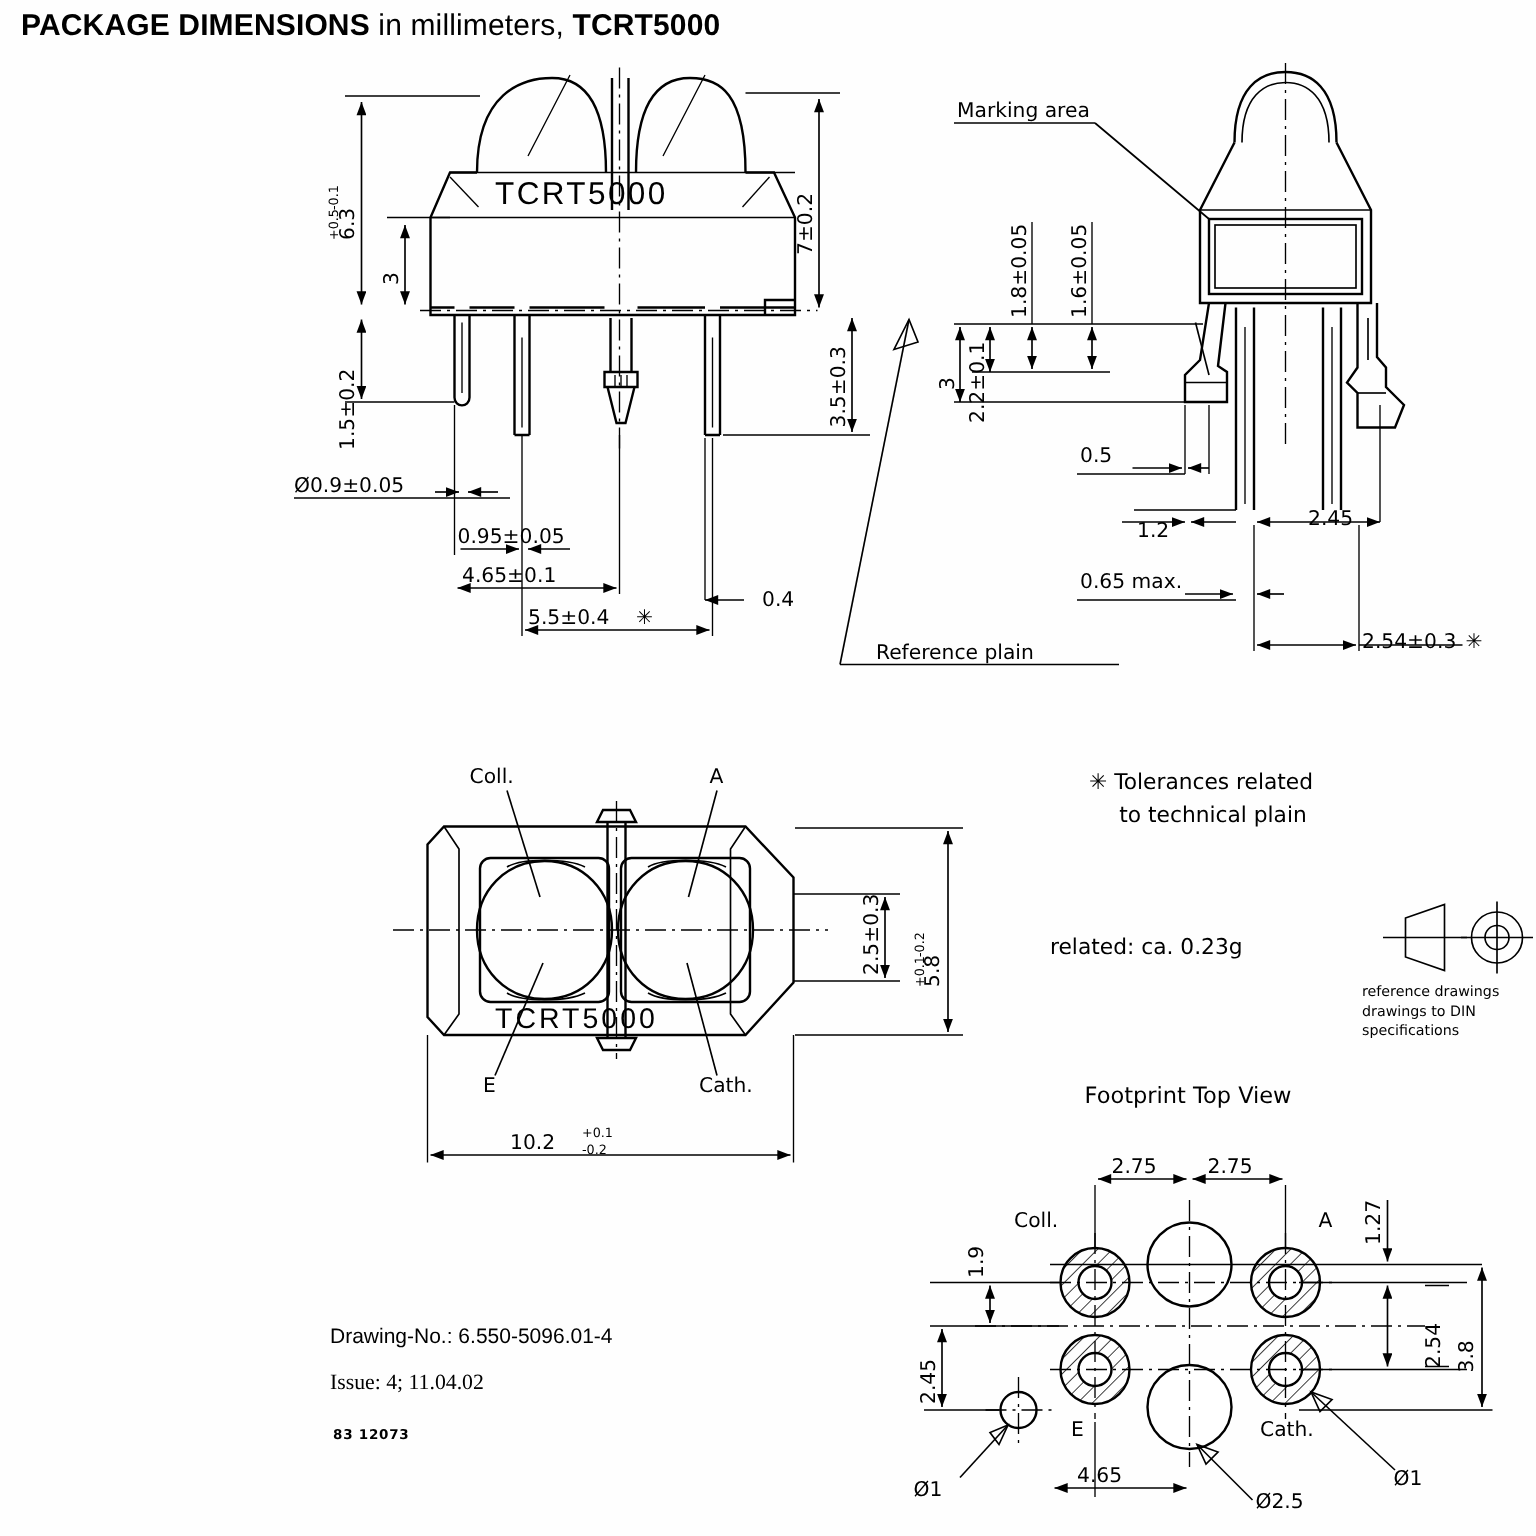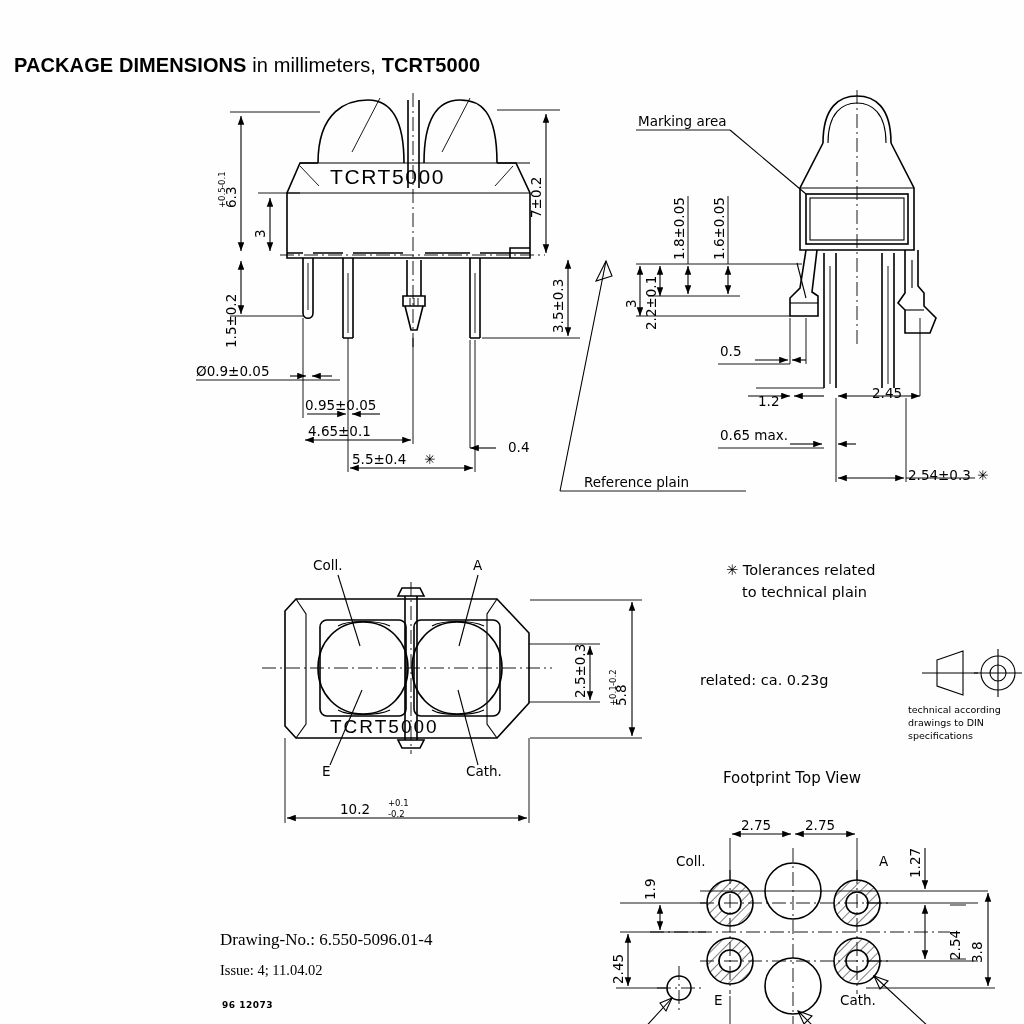--- a/index.html
+++ b/index.html
@@ -5,21 +5,21 @@
 <style>
   html,body{margin:0;padding:0;}
   body{
     width:1024px;height:1024px;
     background:#fefefe;
     font-family:"Liberation Sans", sans-serif;
     color:#000;
     overflow:hidden;
     position:relative;
   }
-  #root{position:relative;width:1024px;height:776px;margin-top:48px;}
+  #root{position:relative;width:1024px;height:776px;}
 
   
   .hdr{
     position:absolute;left:14px;top:6px;
     font-size:20px;font-weight:400;letter-spacing:.1px;
     white-space:nowrap;
   }
   .hdr b{font-weight:bold;}
 
   
@@ -375,31 +375,31 @@
       <path class="ln-t" d="M835,1000 L798,963"></path>
       <path class="ln-t" d="M798,963 L804,976 L812,968 Z" fill="#000"></path>
       <text class="t" x="837" y="1005">Ø2.5</text>
 
       <path class="ln-t" d="M930,980 L874,928"></path>
       <path class="ln-t" d="M874,928 L880,941 L888,933 Z" fill="#000"></path>
       <text class="t" x="929" y="990">Ø1</text>
     </g>
   </svg>
 
-  <div style="position:absolute;left:726px;top:512px;font-family:'DejaVu Sans',sans-serif;font-size:14.5px;line-height:1.5;">
+  <div style="position:absolute;left:726px;top:512px;font-family:'DejaVu Sans',sans-serif;font-size:14.5px;line-height:1.5;text-align:center;">
     <div><span>✳</span>
       <span>Tolerances related</span></div>
     <div style="padding-left:16px;">to technical plain</div>
   </div>
 
   <div style="position:absolute;left:700px;top:624px;font-family:'DejaVu Sans',sans-serif;font-size:14.5px;">related: ca. 0.23g</div>
 
   <div style="position:absolute;left:908px;top:656px;font-family:'DejaVu Sans',sans-serif;font-size:9.5px;line-height:1.35;">
-    <div>technical according</div>
+    <div>reference drawings</div>
     <div>drawings to DIN</div>
     <div>specifications</div>
   </div>
 
-  <div style="position:absolute;left:220px;top:882px;font-family:Liberation Serif, serif;font-size:17px;">Drawing-No.: 6.550-5096.01-4</div>
+  <div style="position:absolute;left:220px;top:882px;font-family:Liberation Sans, sans-serif;font-size:14px;">Drawing-No.: 6.550-5096.01-4</div>
   <div style="position:absolute;left:220px;top:914px;font-family:Liberation Serif, serif;font-size:14.5px;">Issue: 4;  11.04.02</div>
-  <div style="position:absolute;left:222px;top:952px;font-family:'DejaVu Sans',sans-serif;font-size:9px;font-weight:bold;letter-spacing:.5px;">96 12073</div>
+  <div style="position:absolute;left:222px;top:952px;font-family:'DejaVu Sans',sans-serif;font-size:9px;font-weight:bold;letter-spacing:.5px;">83 12073</div>
 
 </div>
 
 </body></html>

